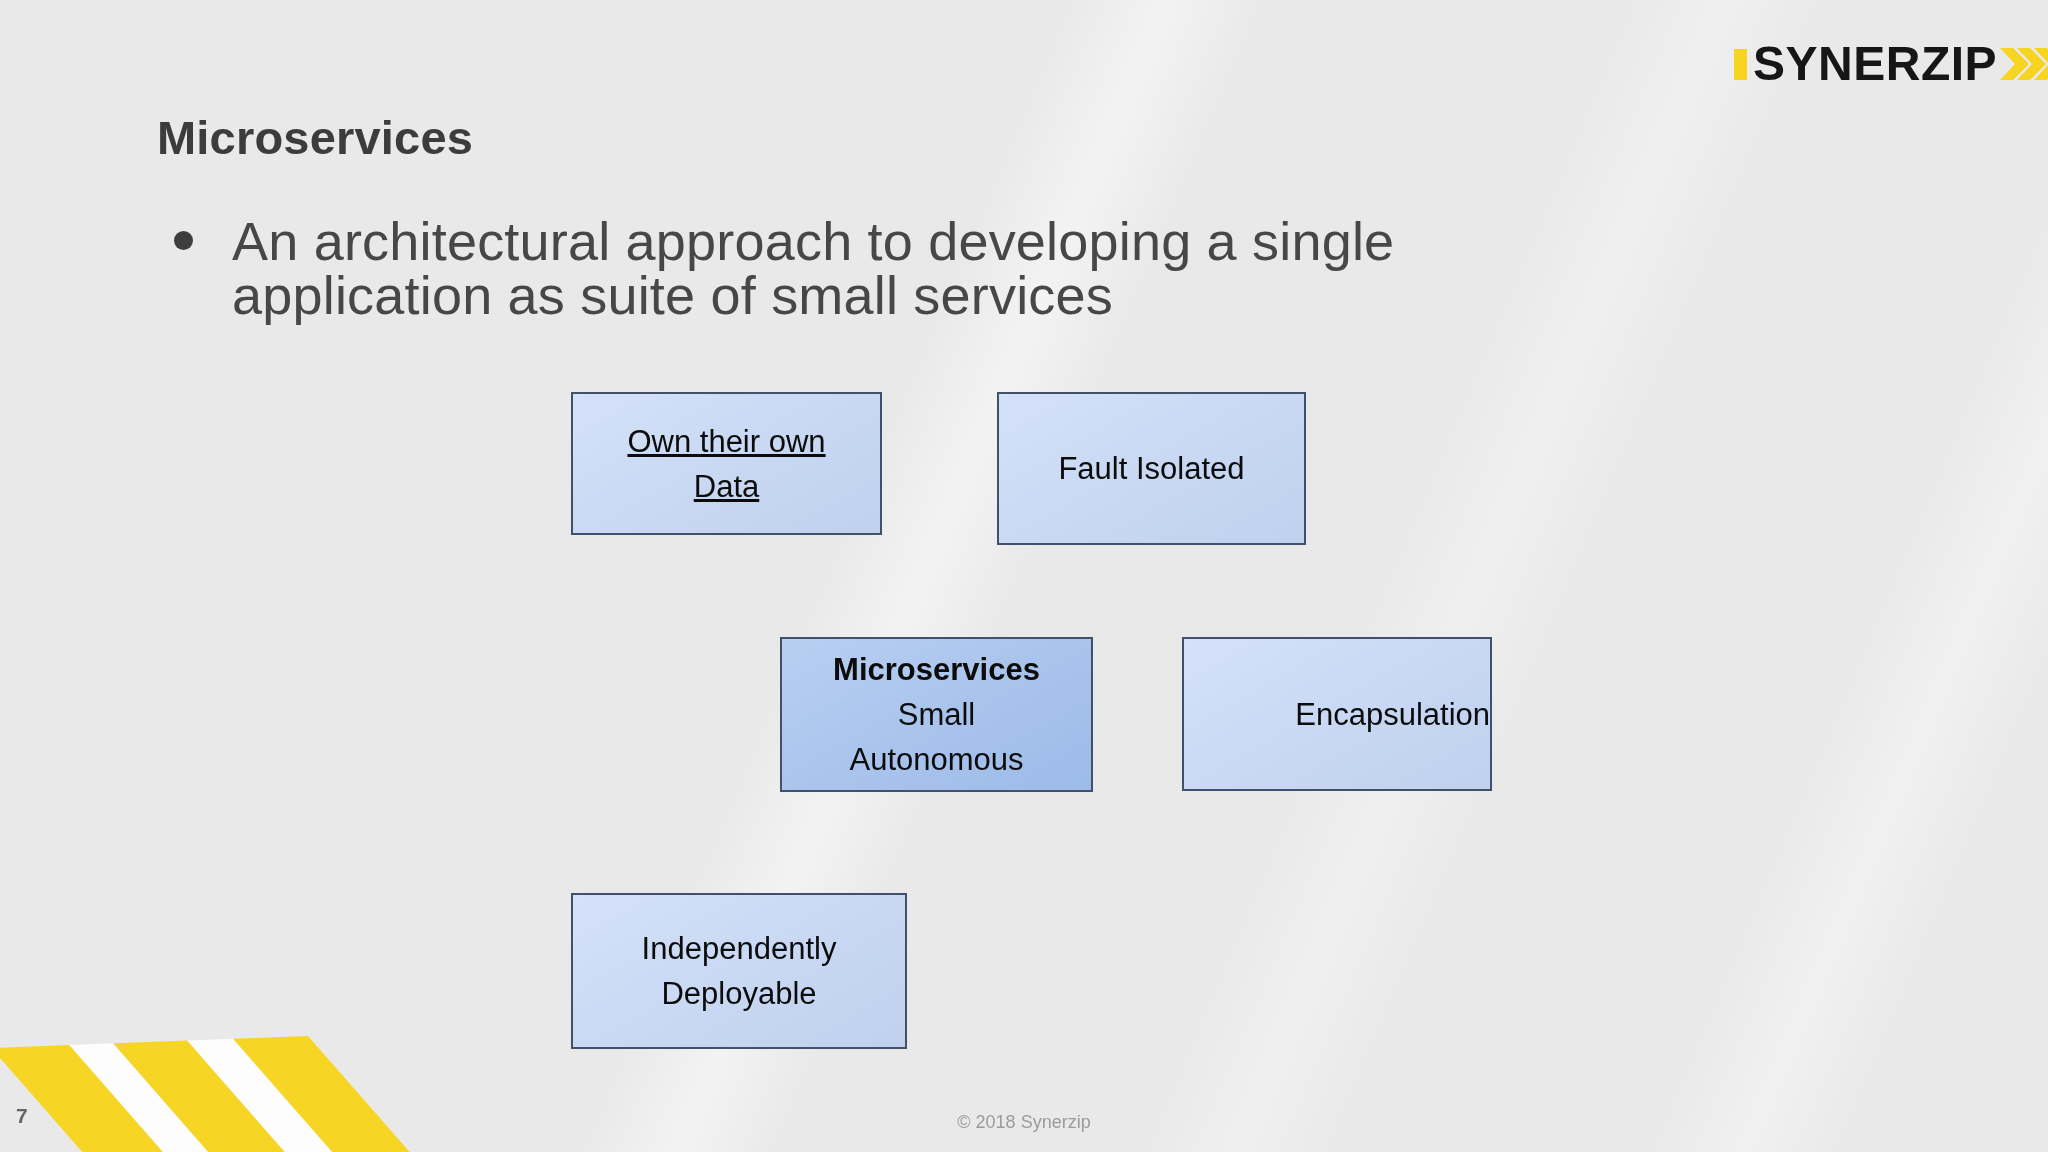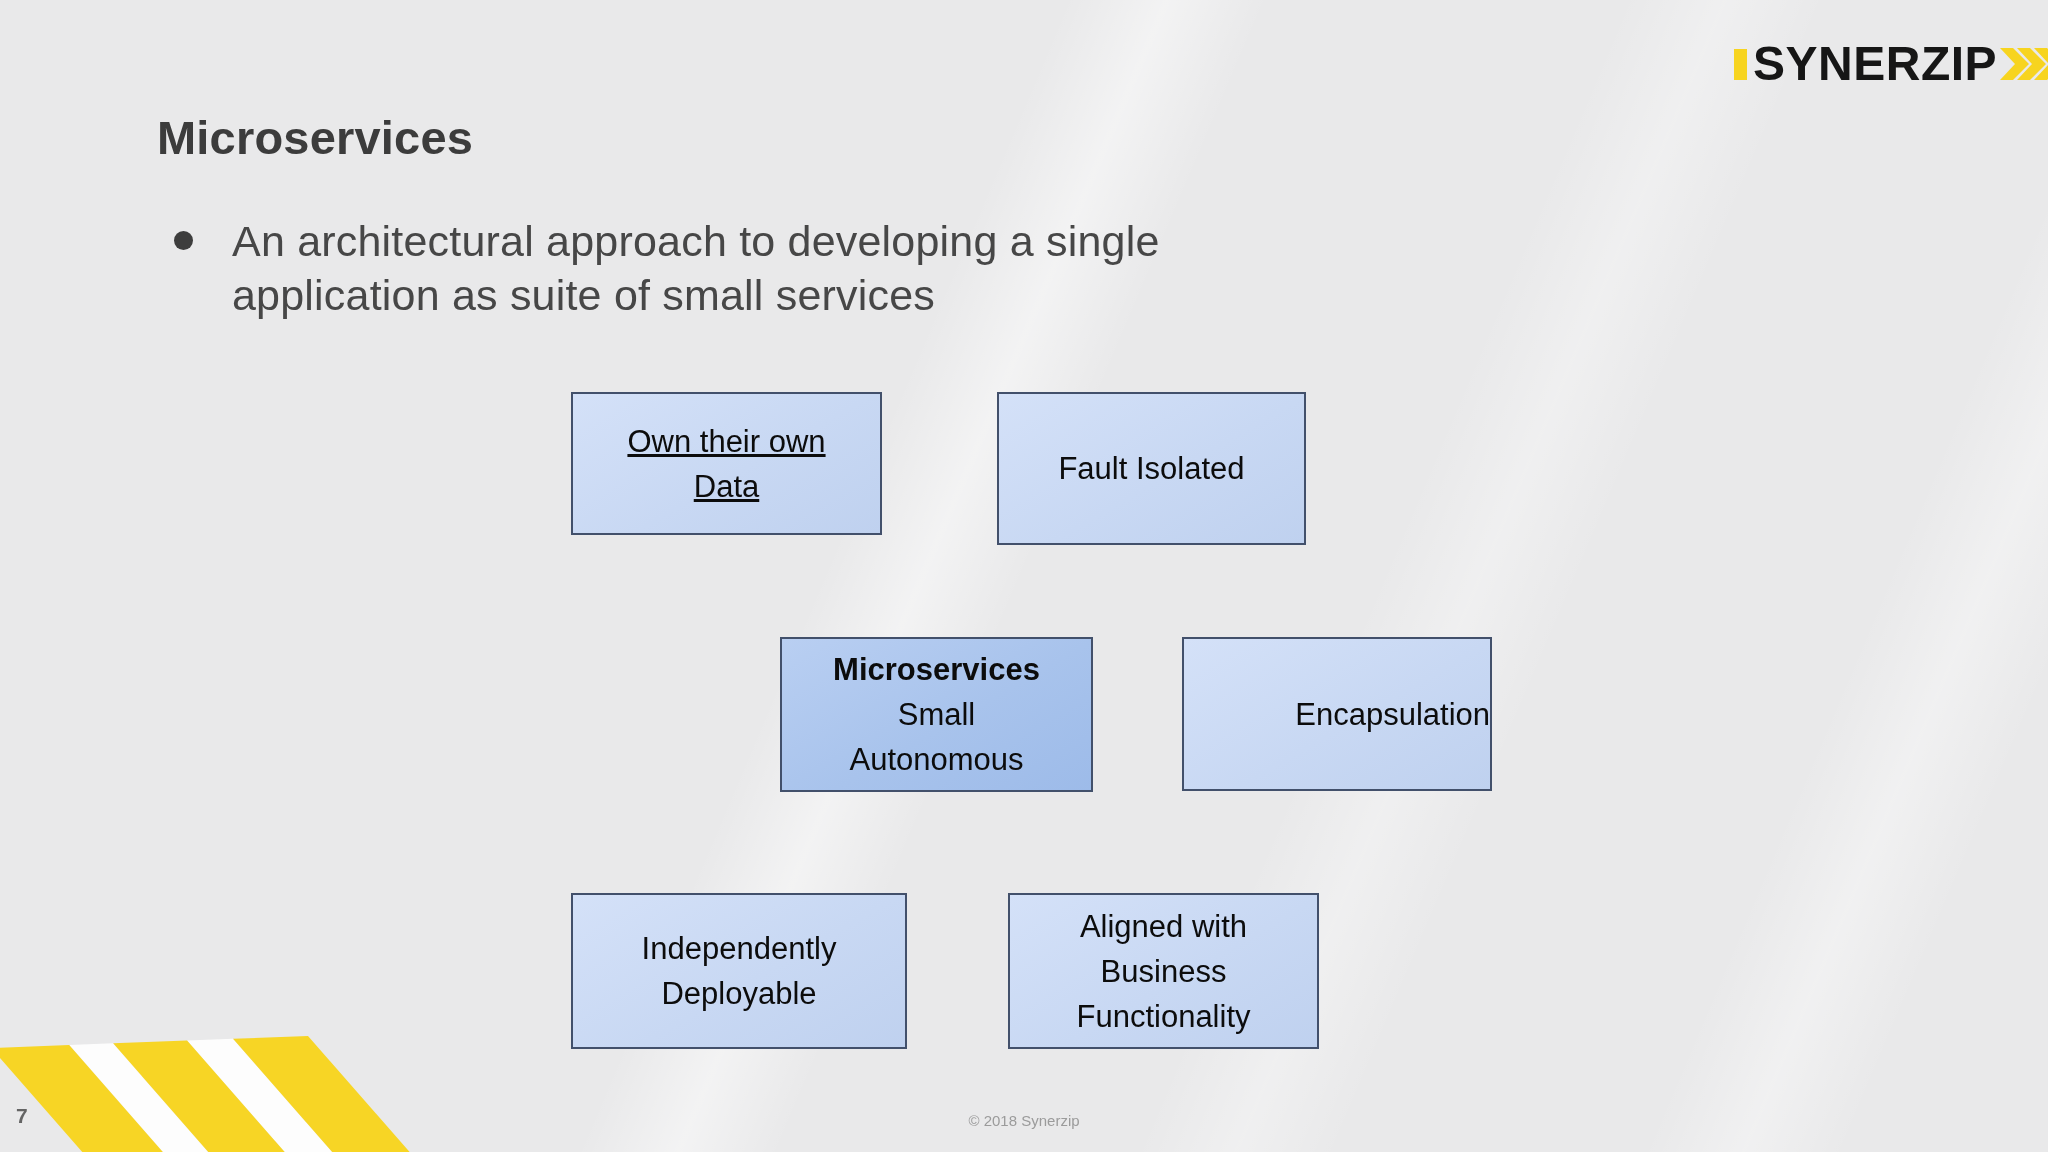--- a/index.html
+++ b/index.html
@@ -44,21 +44,21 @@
   .bullet-row {
     position:absolute; left:174px; top:214px;
     display:flex; align-items:flex-start;
   }
   .bullet-dot {
     width:19px; height:19px; border-radius:50%;
     background:#3d3d3d; margin-top:17px; flex:0 0 auto;
   }
   .bullet-text {
     margin-left:39px;
-    font-size:43px; color:#474747; line-height:54px;
+    font-size:54px; color:#474747; line-height:54px;
     letter-spacing:0.2px;
   }
   .bullet-text span { display:block; }
 
   
   .box {
     position:absolute; box-sizing:border-box;
     border:2px solid #42506b;
     display:flex; flex-direction:column;
     align-items:center; justify-content:center;
@@ -97,21 +97,21 @@
   .g2 { left:196px; width:46px; }
   .s3 { left:242px; width:75px; }
 
   
   .page-number {
     position:absolute; left:16px; top:1104px;
     font-size:21px; font-weight:bold; color:#646464;
   }
   .footer-copyright {
     position:absolute; left:50%; top:1112px; transform:translateX(-50%);
-    font-size:15px; color:#9b9b9b;
+    font-size:18px; color:#9b9b9b;
   }
 </style>
 </head>
 <body>
 
 <div class="slide">
 
   <div class="watermark"></div>
 
   <div class="logo">
@@ -154,25 +154,20 @@
 
   <div class="box box-light b5">
     <span>Encapsulation</span>
   </div>
 
   <div class="box box-light b6">
     <span>Independently</span>
     <span>Deployable</span>
   </div>
 
-  <div class="box box-light b7">
-    <span>Aligned with</span>
-    <span>Business</span>
-    <span>Functionality</span>
-  </div>
 
   <div class="stripes">
     <div class="stripe stripe-white g1"></div>
     <div class="stripe stripe-white g2"></div>
     <div class="stripe stripe-yellow s1"></div>
     <div class="stripe stripe-yellow s2"></div>
     <div class="stripe stripe-yellow s3"></div>
   </div>
 
   <div class="page-number">7</div>

